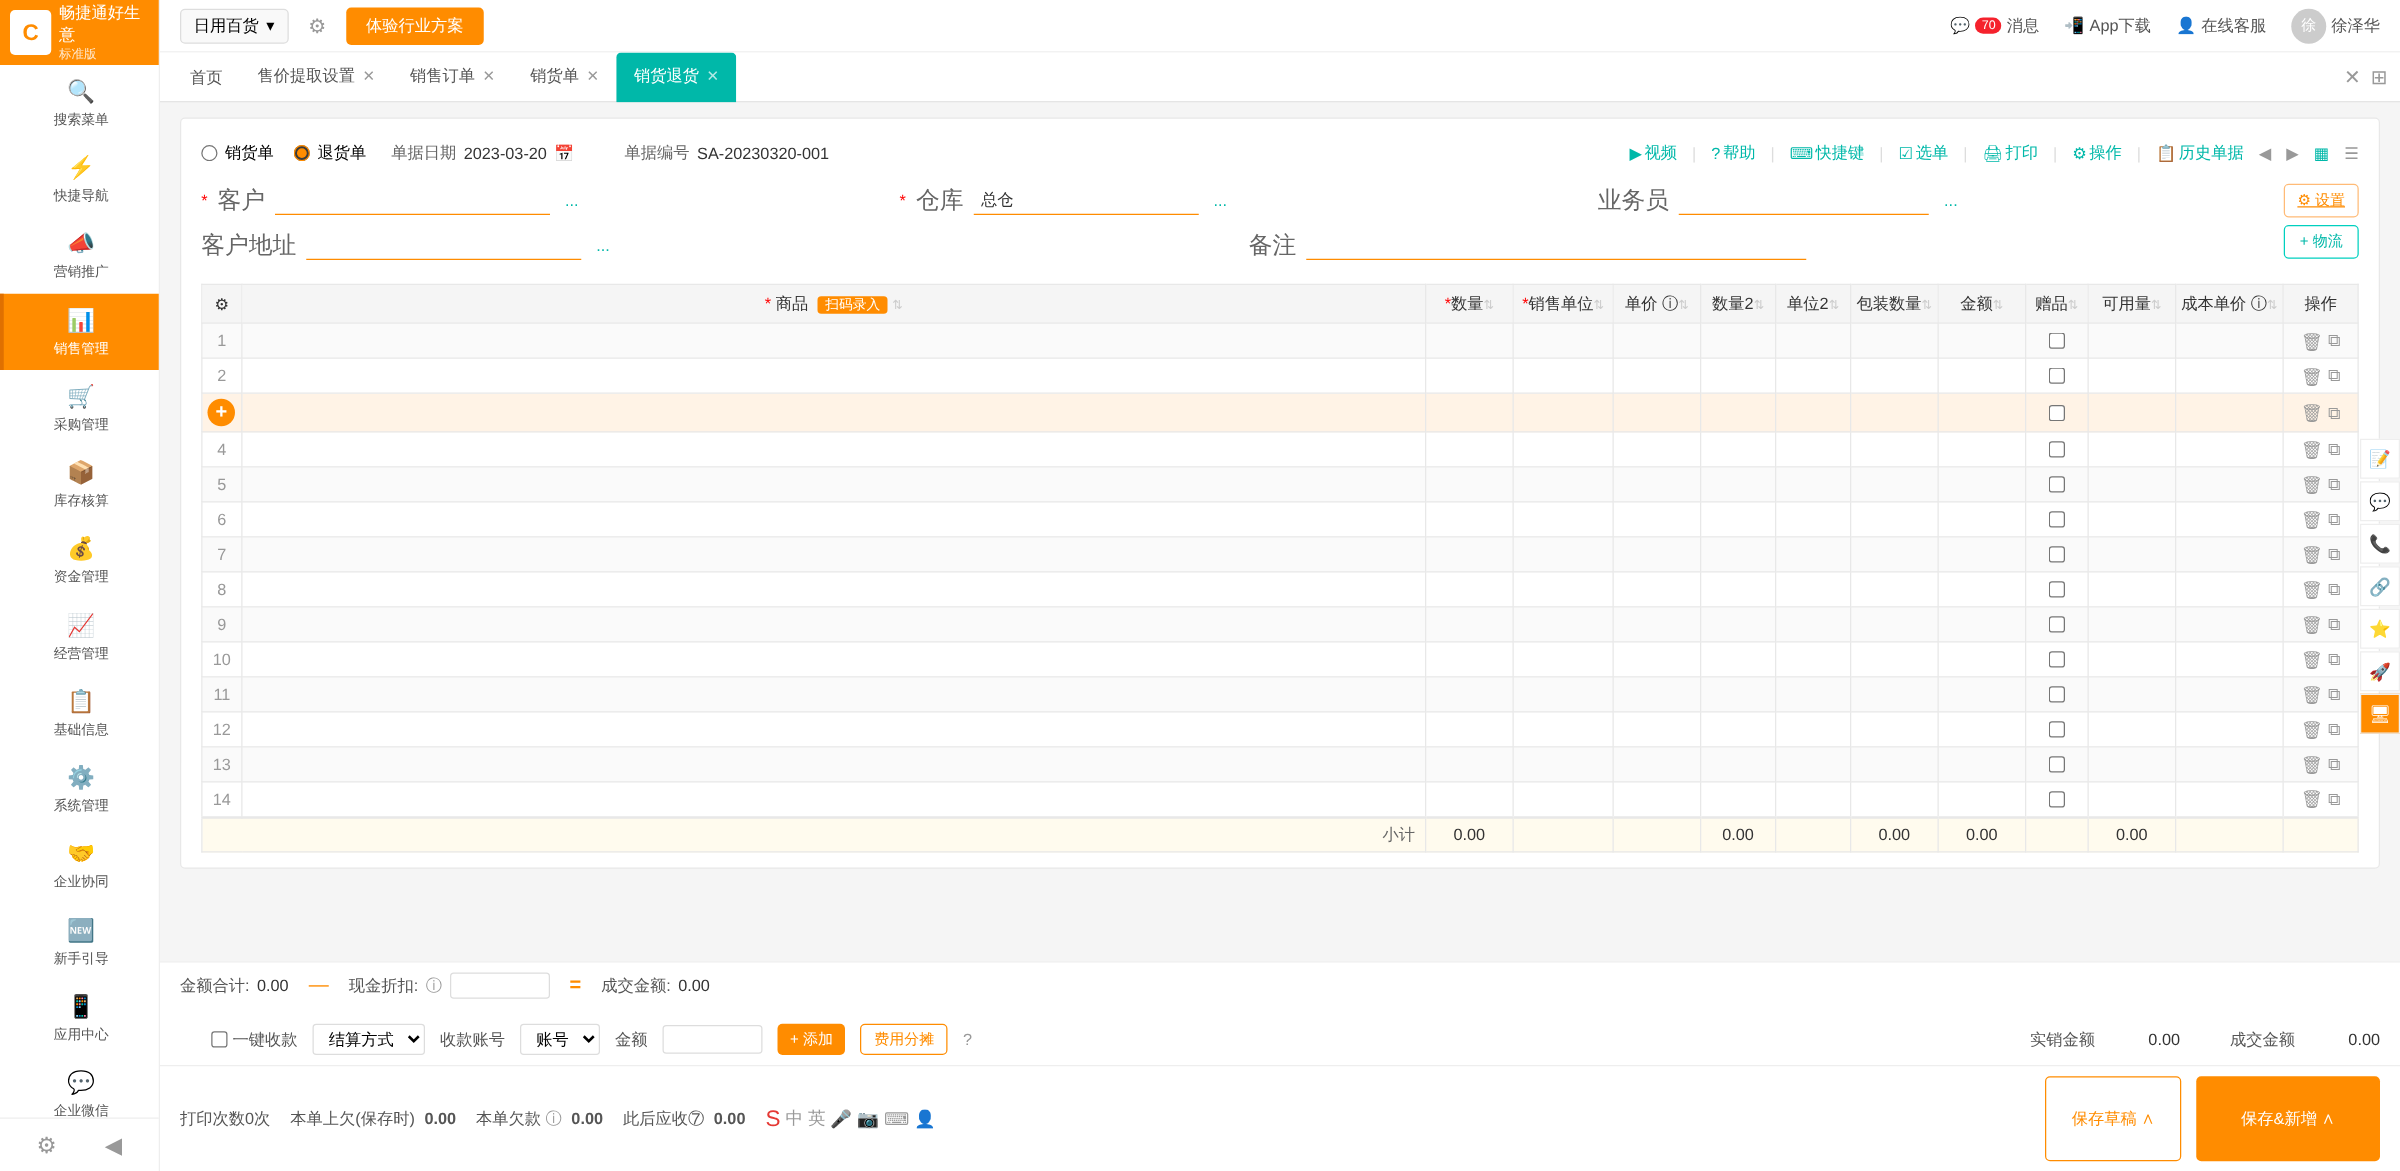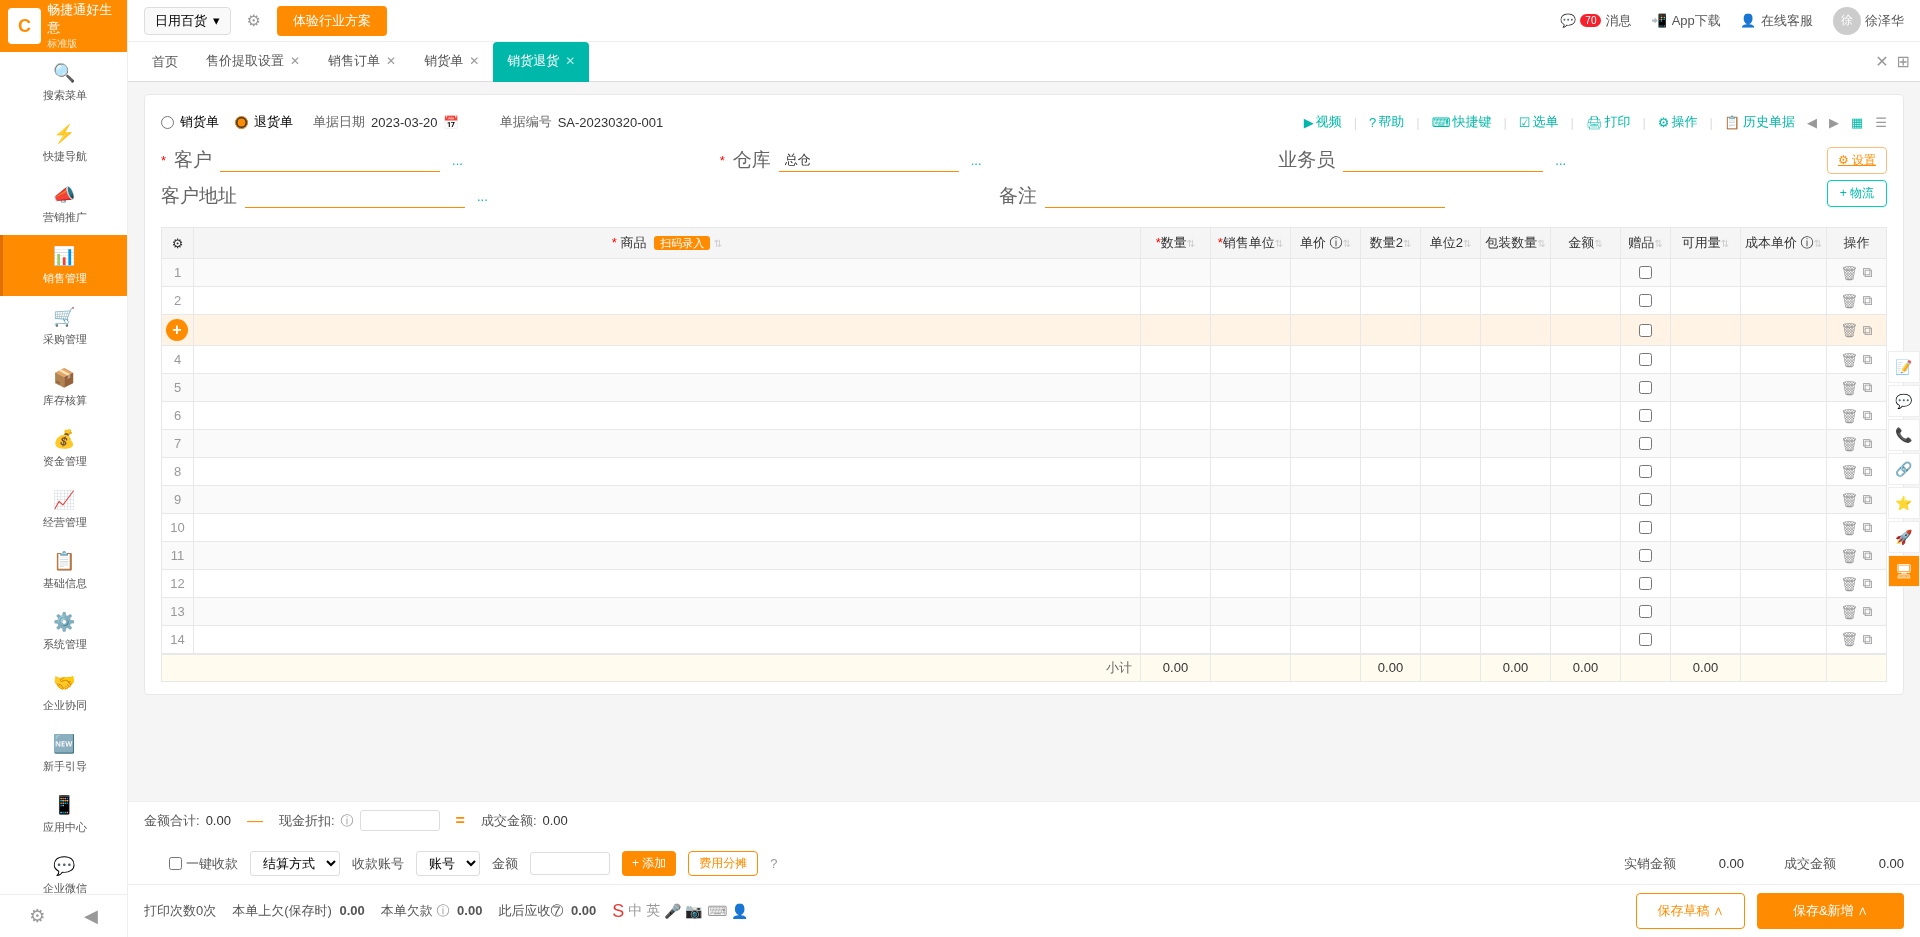--- a/index.html
+++ b/index.html
@@ -92,21 +92,21 @@
     .payment-input { border: 1px solid #ddd; border-radius: 3px; padding: 3px 8px; width: 80px; }
     .payment-select { border: 1px solid #ddd; border-radius: 3px; padding: 3px 8px; background: #fff; }
     .add-btn { background: #ff8c00; color: #fff; border: none; border-radius: 4px; padding: 4px 10px; cursor: pointer; font-size: 12px; }
     .feefen-btn { border: 1px solid #ff8c00; color: #ff8c00; border-radius: 4px; padding: 3px 10px; cursor: pointer; background: #fff; font-size: 12px; }
     .help-icon { color: #999; cursor: pointer; }
     .footer-total-item { display: flex; align-items: center; gap: 8px; font-size: 13px; color: #555; margin-left: 20px; }
     .footer-total-value { color: #333; font-weight: 500; min-width: 60px; text-align: right; }
     .footer-actions { display: flex; align-items: center; justify-content: space-between; padding: 8px 16px; background: #fff; border-top: 1px solid #eee; }
     .footer-left { display: flex; align-items: center; gap: 16px; font-size: 12px; color: #555; }
     .footer-btns { display: flex; gap: 12px; }
-    .btn-save-draft { background: #fff; border: 1px solid #ff8c00; color: #ff8c00; border-radius: 4px; padding: 8px 20px; cursor: pointer; font-size: 13px; }
+    .btn-save-draft { background: #fff; border: 1px solid #ff8c00; color: #ff8c00; border-radius: 4px; padding: 24px 20px; cursor: pointer; font-size: 13px; }
     .btn-save-new { background: #ff8c00; border: none; color: #fff; border-radius: 4px; padding: 8px 36px; cursor: pointer; font-size: 13px; }
 
     
     .right-panel { position: fixed; right: 0; top: 50%; transform: translateY(-50%); display: flex; flex-direction: column; gap: 2px; z-index: 100; }
     .right-panel-item { background: #fff; border: 1px solid #eee; width: 32px; height: 32px; display: flex; align-items: center; justify-content: center; cursor: pointer; color: #999; font-size: 14px; }
     .right-panel-item.active { background: #ff8c00; color: #fff; }
 
     .header-row { display: flex; align-items: center; padding: 6px 0; }
     .doc-number-section { display: flex; align-items: center; gap: 20px; flex: 1; }
 

